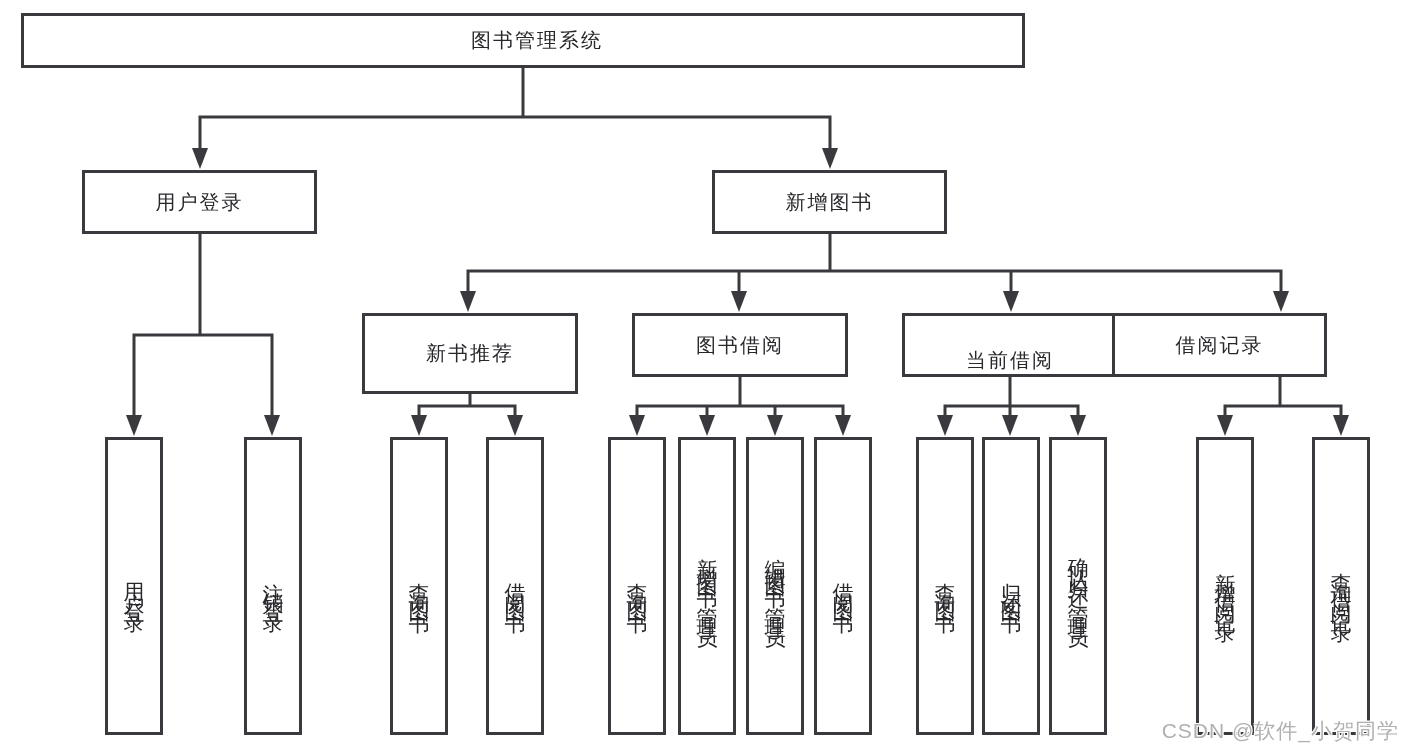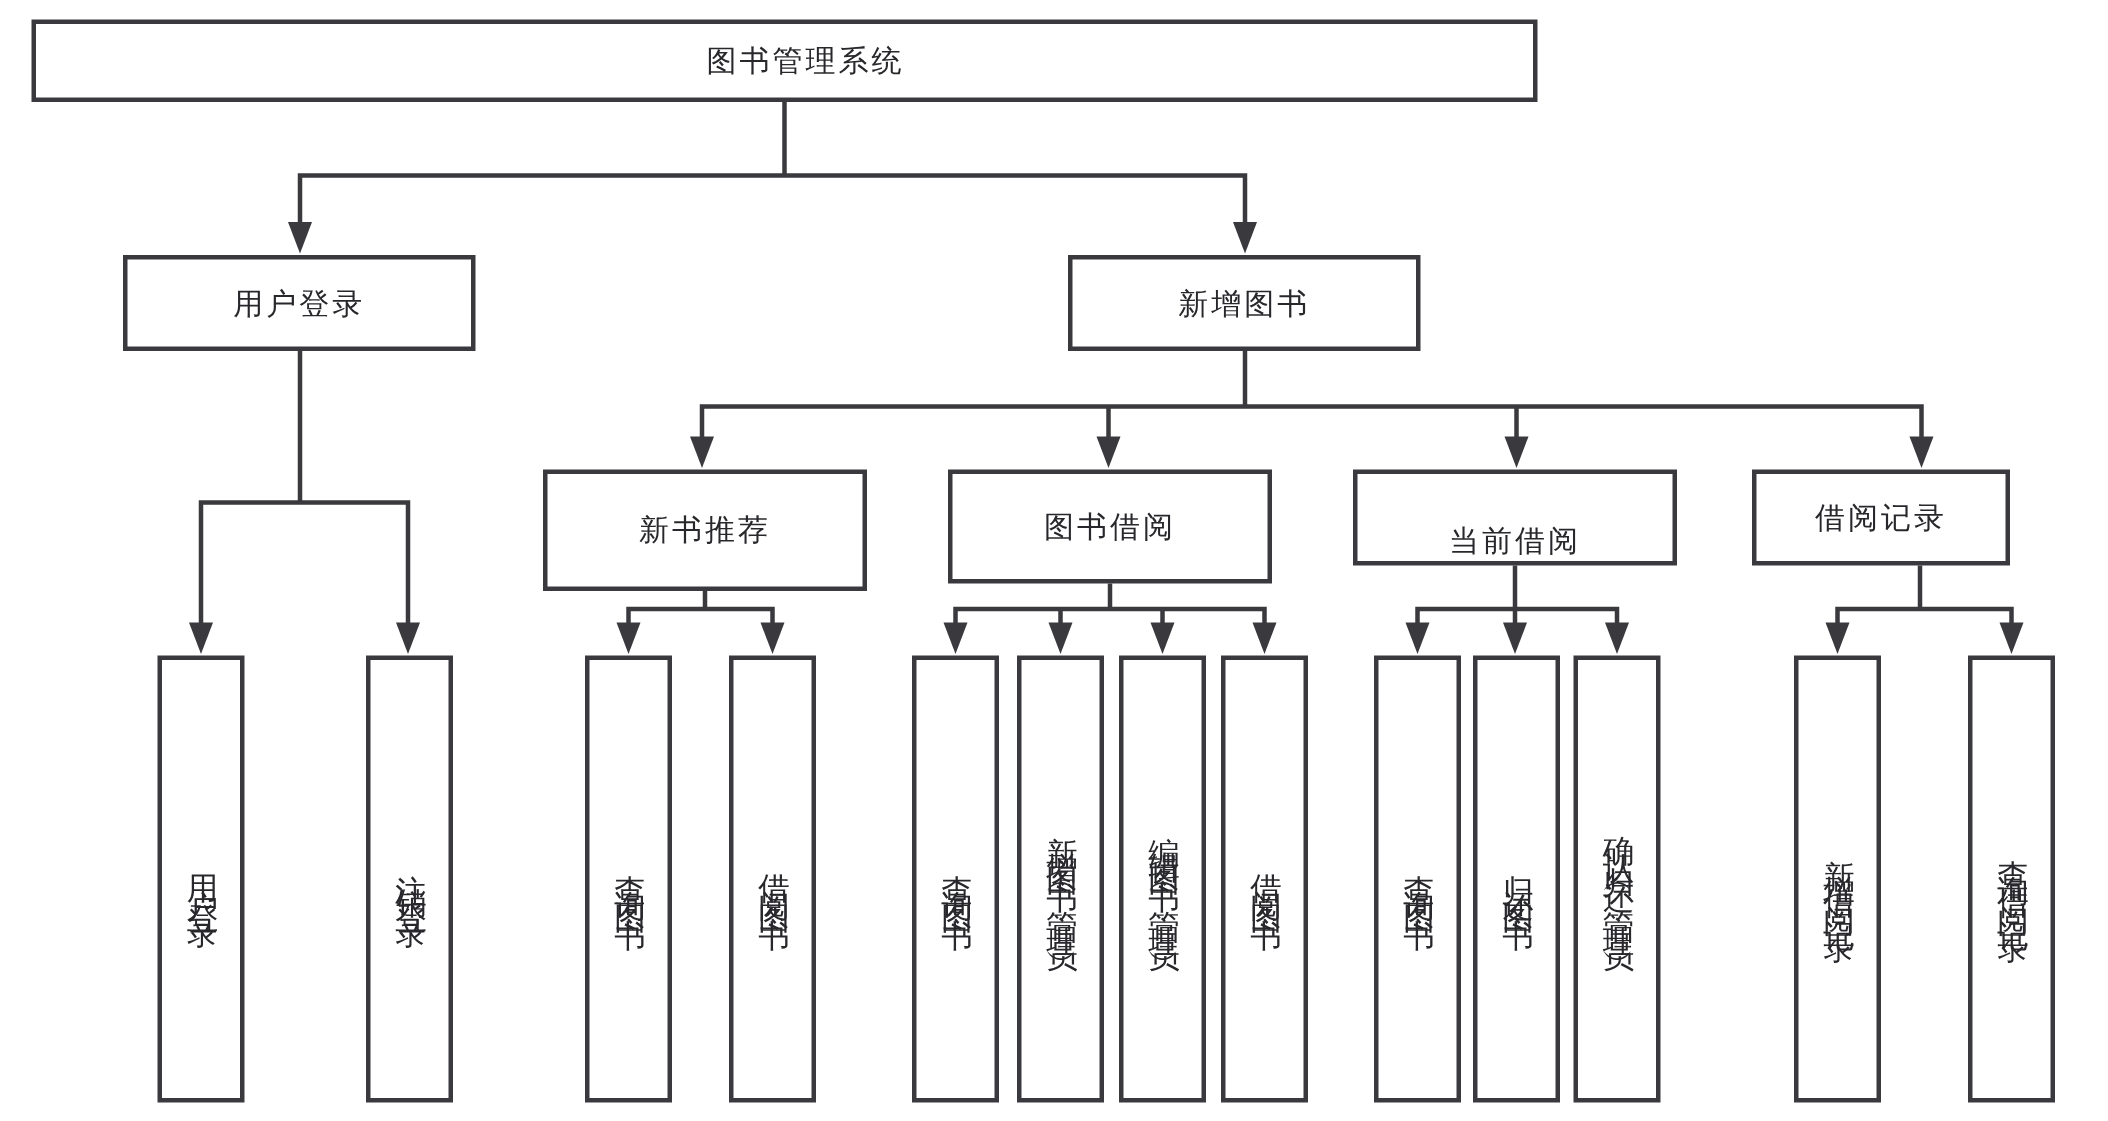--- a/index.html
+++ b/index.html
@@ -102,27 +102,27 @@
   <div class="hbox" style="left:82px;top:170px;width:235px;height:64px;">
     <span>用户登录</span>
   </div>
   <div class="hbox" style="left:712px;top:170px;width:235px;height:64px;">
     <span>新增图书</span>
   </div>
 
   <div class="hbox" style="left:362px;top:313px;width:216px;height:81px;">
     <span>新书推荐</span>
   </div>
-  <div class="hbox" style="left:632px;top:313px;width:216px;height:76px;">
+  <div class="hbox" style="left:632px;top:313px;width:216px;height:64px;">
     <span>图书借阅</span>
   </div>
   <div class="hbox" style="left:902px;top:313px;width:216px;height:64px;align-items:flex-end;">
     <span>当前借阅</span>
   </div>
-  <div class="hbox" style="left:1168px;top:313px;width:172px;height:64px;">
+  <div class="hbox" style="left:1112px;top:313px;width:215px;height:64px;">
     <span>借阅记录</span>
   </div>
 
   <div class="vbox" style="left:105px;">
     <span>用户登录</span>
   </div>
   <div class="vbox" style="left:244px;">
     <span>注销登录</span>
   </div>
 
@@ -156,14 +156,15 @@
     <span>确认归还（管理员）</span>
   </div>
 
   <div class="vbox" style="left:1196px;">
     <span>新增借阅记录</span>
   </div>
   <div class="vbox" style="left:1312px;">
     <span>查询借阅记录</span>
   </div>
 
+  <div id="watermark">CSDN @软件_小贺同学</div>
 
 </div>
 
 </body></html>

